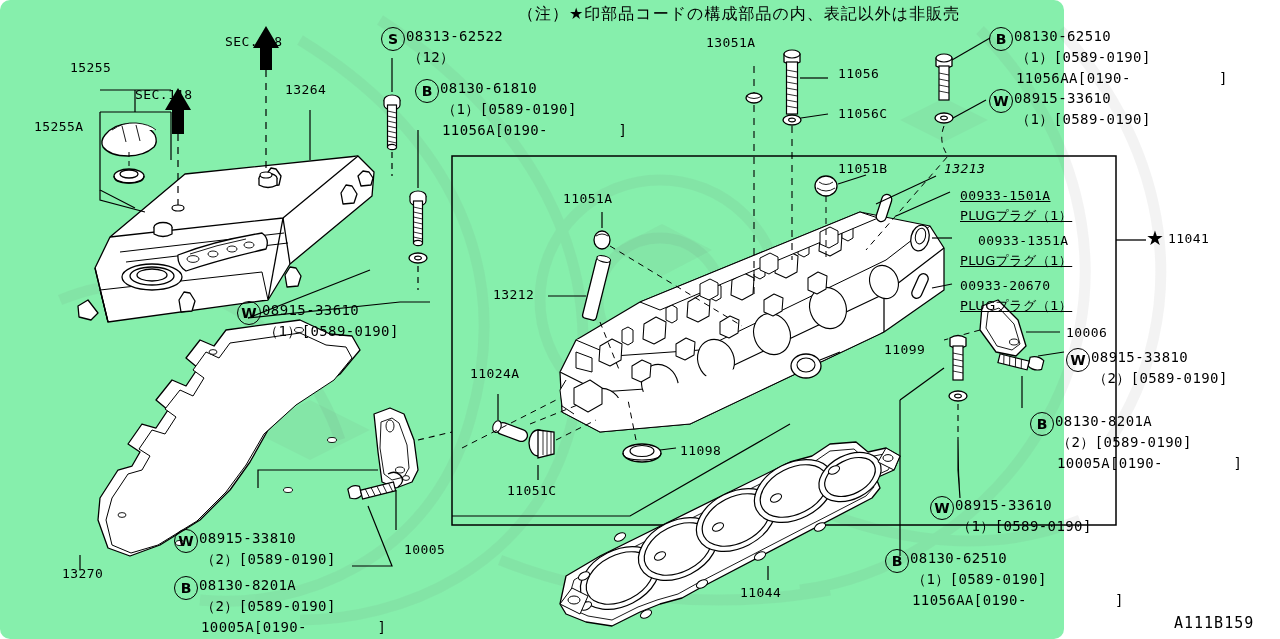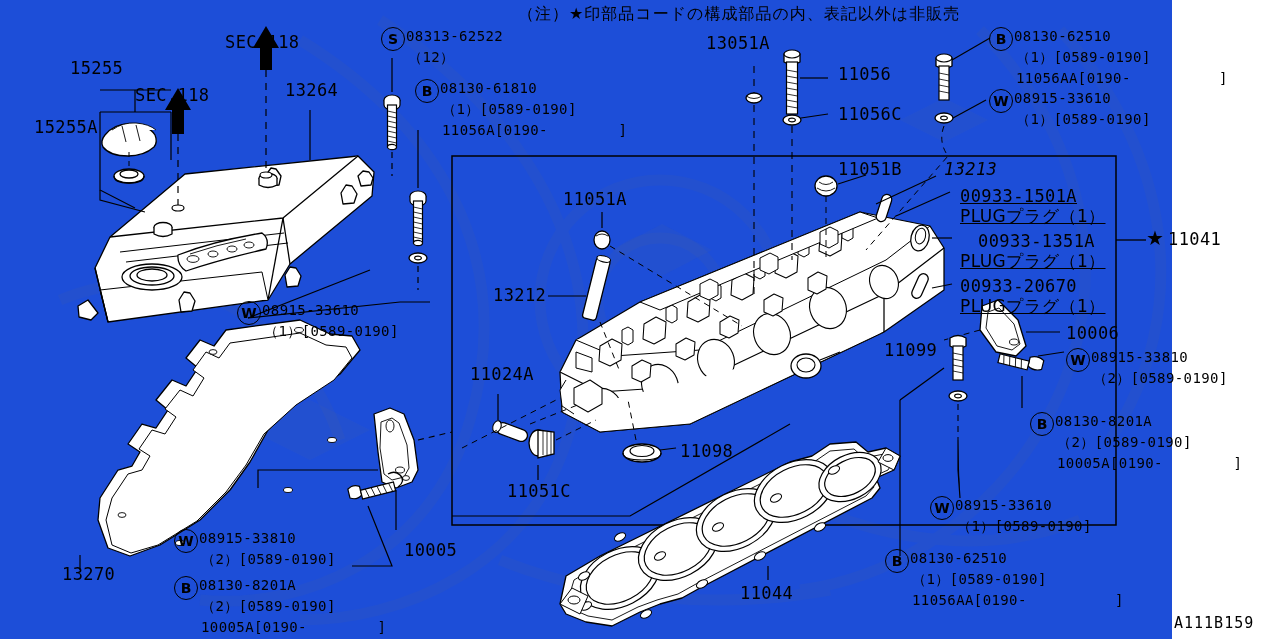--- a/index.html
+++ b/index.html
@@ -1,21 +1,21 @@
 <!DOCTYPE html>
 <html><head>
 <meta charset="utf-8">
 <style>
   html,body{margin:0;padding:0;background:#fff;}
   body{width:1280px;height:639px;overflow:hidden;
        font-family:"DejaVu Sans","Liberation Sans",sans-serif;color:#000;}
-  #sheet{position:relative;width:1172px;height:639px;background:#1d4ed8;}
+  #sheet{position:relative;width:1064px;height:639px;background:#86efac;border-radius:10px;}
   #art{position:absolute;left:0;top:0;width:1280px;height:639px;}
   .lbl{position:absolute;white-space:pre;font-family:"DejaVu Sans Mono","Liberation Mono",monospace;
-       font-size:17px;letter-spacing:0.4px;line-height:20px;color:#000;}
+       font-size:13px;letter-spacing:0.4px;line-height:20px;color:#000;}
   .lbl.jp{font-family:"DejaVu Sans","Liberation Sans",sans-serif;text-decoration:underline;}
   .note{position:absolute;white-space:pre;font-size:16px;letter-spacing:1px;
         font-family:"DejaVu Sans","Liberation Sans",sans-serif;}
   .code{position:absolute;font-family:"DejaVu Sans Mono","Liberation Mono",monospace;
         font-size:15px;letter-spacing:1px;}
   .grp{position:absolute;white-space:pre;font-family:"DejaVu Sans Mono","Liberation Mono",monospace;
        font-size:14px;line-height:21px;letter-spacing:0.4px;}
   .mark{position:absolute;width:22px;height:22px;border:1.6px solid #000;border-radius:50%;
         font-family:"DejaVu Sans","Liberation Sans",sans-serif;font-size:14px;font-weight:bold;
         display:flex;align-items:center;justify-content:center;line-height:1;}

